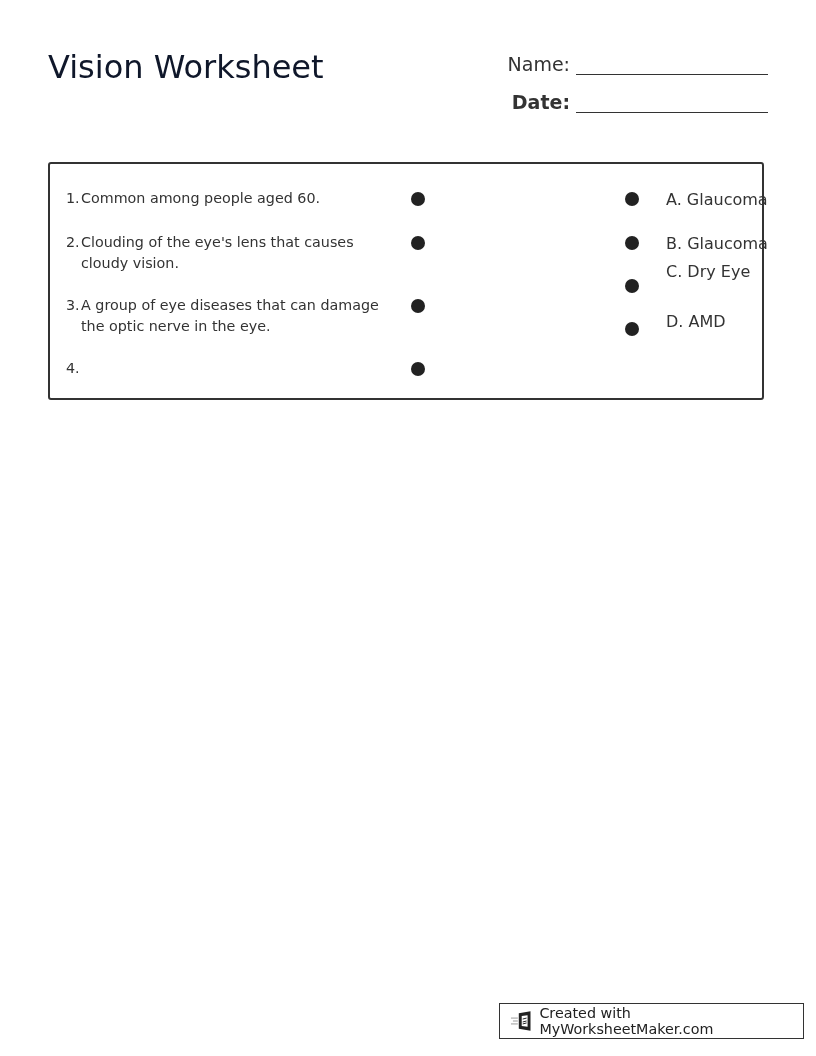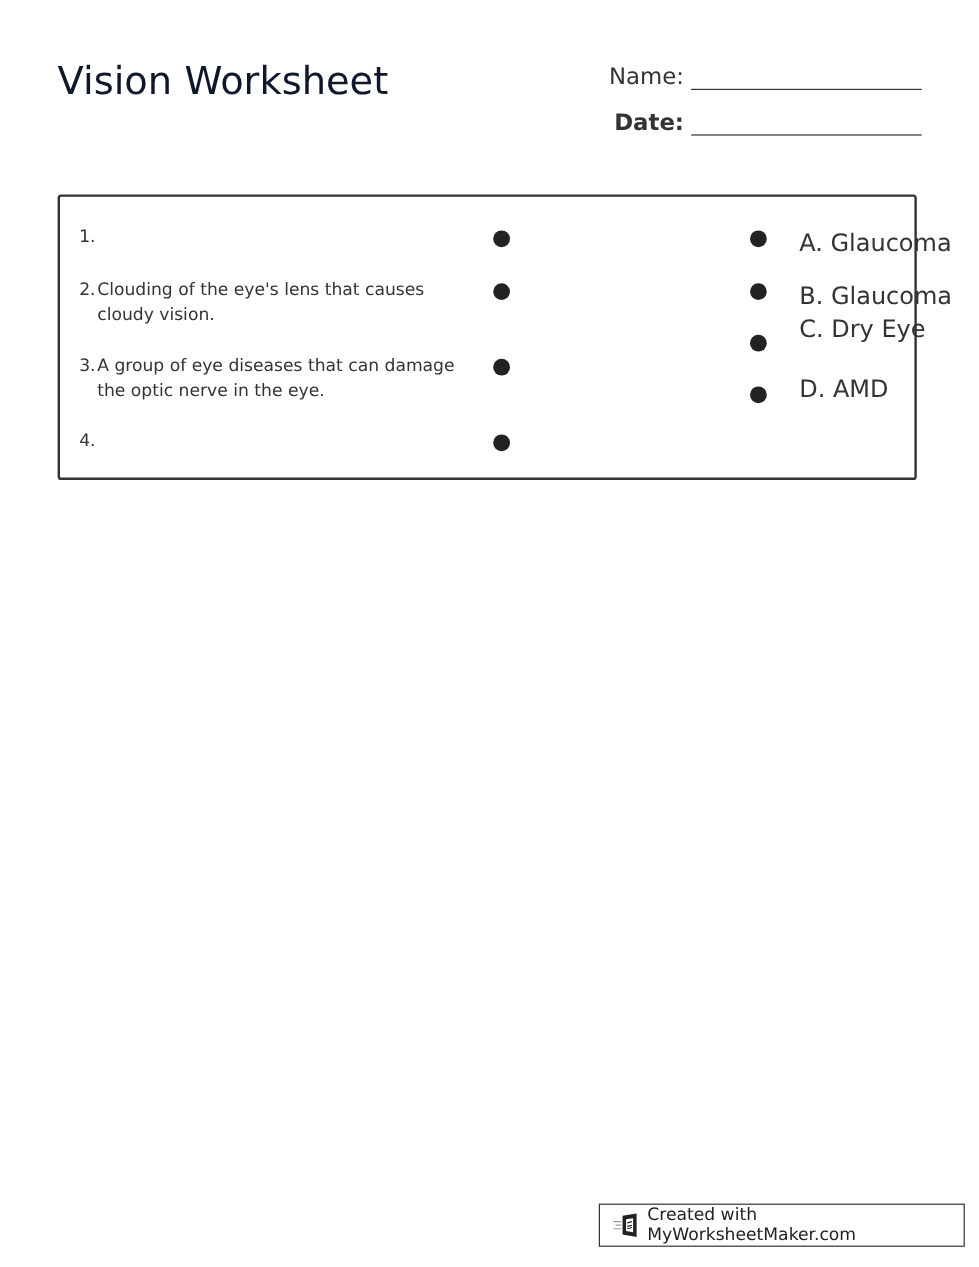--- a/index.html
+++ b/index.html
@@ -7,21 +7,21 @@
   .title { position:absolute; left:48px; top:48px; font-size:32px; font-weight:normal; color:#0f172a; letter-spacing:0; margin:0; }
   .field { position:absolute; display:flex; align-items:flex-end; }
   .field .lbl { font-size:19px; color:#333; text-align:right; width:80px; margin-right:6px; }
   .field .line { width:192px; border-bottom:1.5px solid #333; height:22px; }
   .name-field { left:490px; top:52px; }
   .date-field { left:490px; top:90px;font-weight:bold; }
   .box { position:absolute; left:48px; top:162px; width:716px; height:238px; border:2px solid #333; border-radius:3px; box-sizing:border-box; }
   .q { position:absolute; left:66px; font-size:14.3px; line-height:21px; color:#333; display:flex; width:330px; }
   .q .num { width:15px; flex:none; }
   .dot { position:absolute; width:14px; height:14px; border-radius:50%; background:#222; }
-  .ans { position:absolute; left:666px; font-size:20px; color:#333; }
+  .ans { position:absolute; left:666px; font-size:16px; color:#333; }
   .footer { position:absolute; left:499px; top:1003px; width:305px; height:36px; border:1.5px solid #333; box-sizing:border-box; display:flex; align-items:center; }
   .footer .logo { margin-left:10px; width:26px; height:22px; }
   .footer .txt { margin-left:4px; font-size:14.3px; color:#222; }
 </style>
 </head>
 <body>
 
 <h1 class="title">Vision Worksheet</h1>
 
 <div class="field name-field">
@@ -30,20 +30,21 @@
 </div>
 <div class="field date-field">
   <span class="lbl">Date:</span>
   <span class="line"></span>
 </div>
 
 <div class="box"></div>
 
 <div class="q" style="top:188px;">
   <span class="num">1.</span>
+  <span>Common among people aged 60.</span>
 </div>
 <div class="q" style="top:232px;">
   <span class="num">2.</span>
   <span>Clouding of the eye's lens that causes cloudy vision.</span>
 </div>
 <div class="q" style="top:295px;">
   <span class="num">3.</span>
   <span>A group of eye diseases that can damage the optic nerve in the eye.</span>
 </div>
 <div class="q" style="top:358px;">

